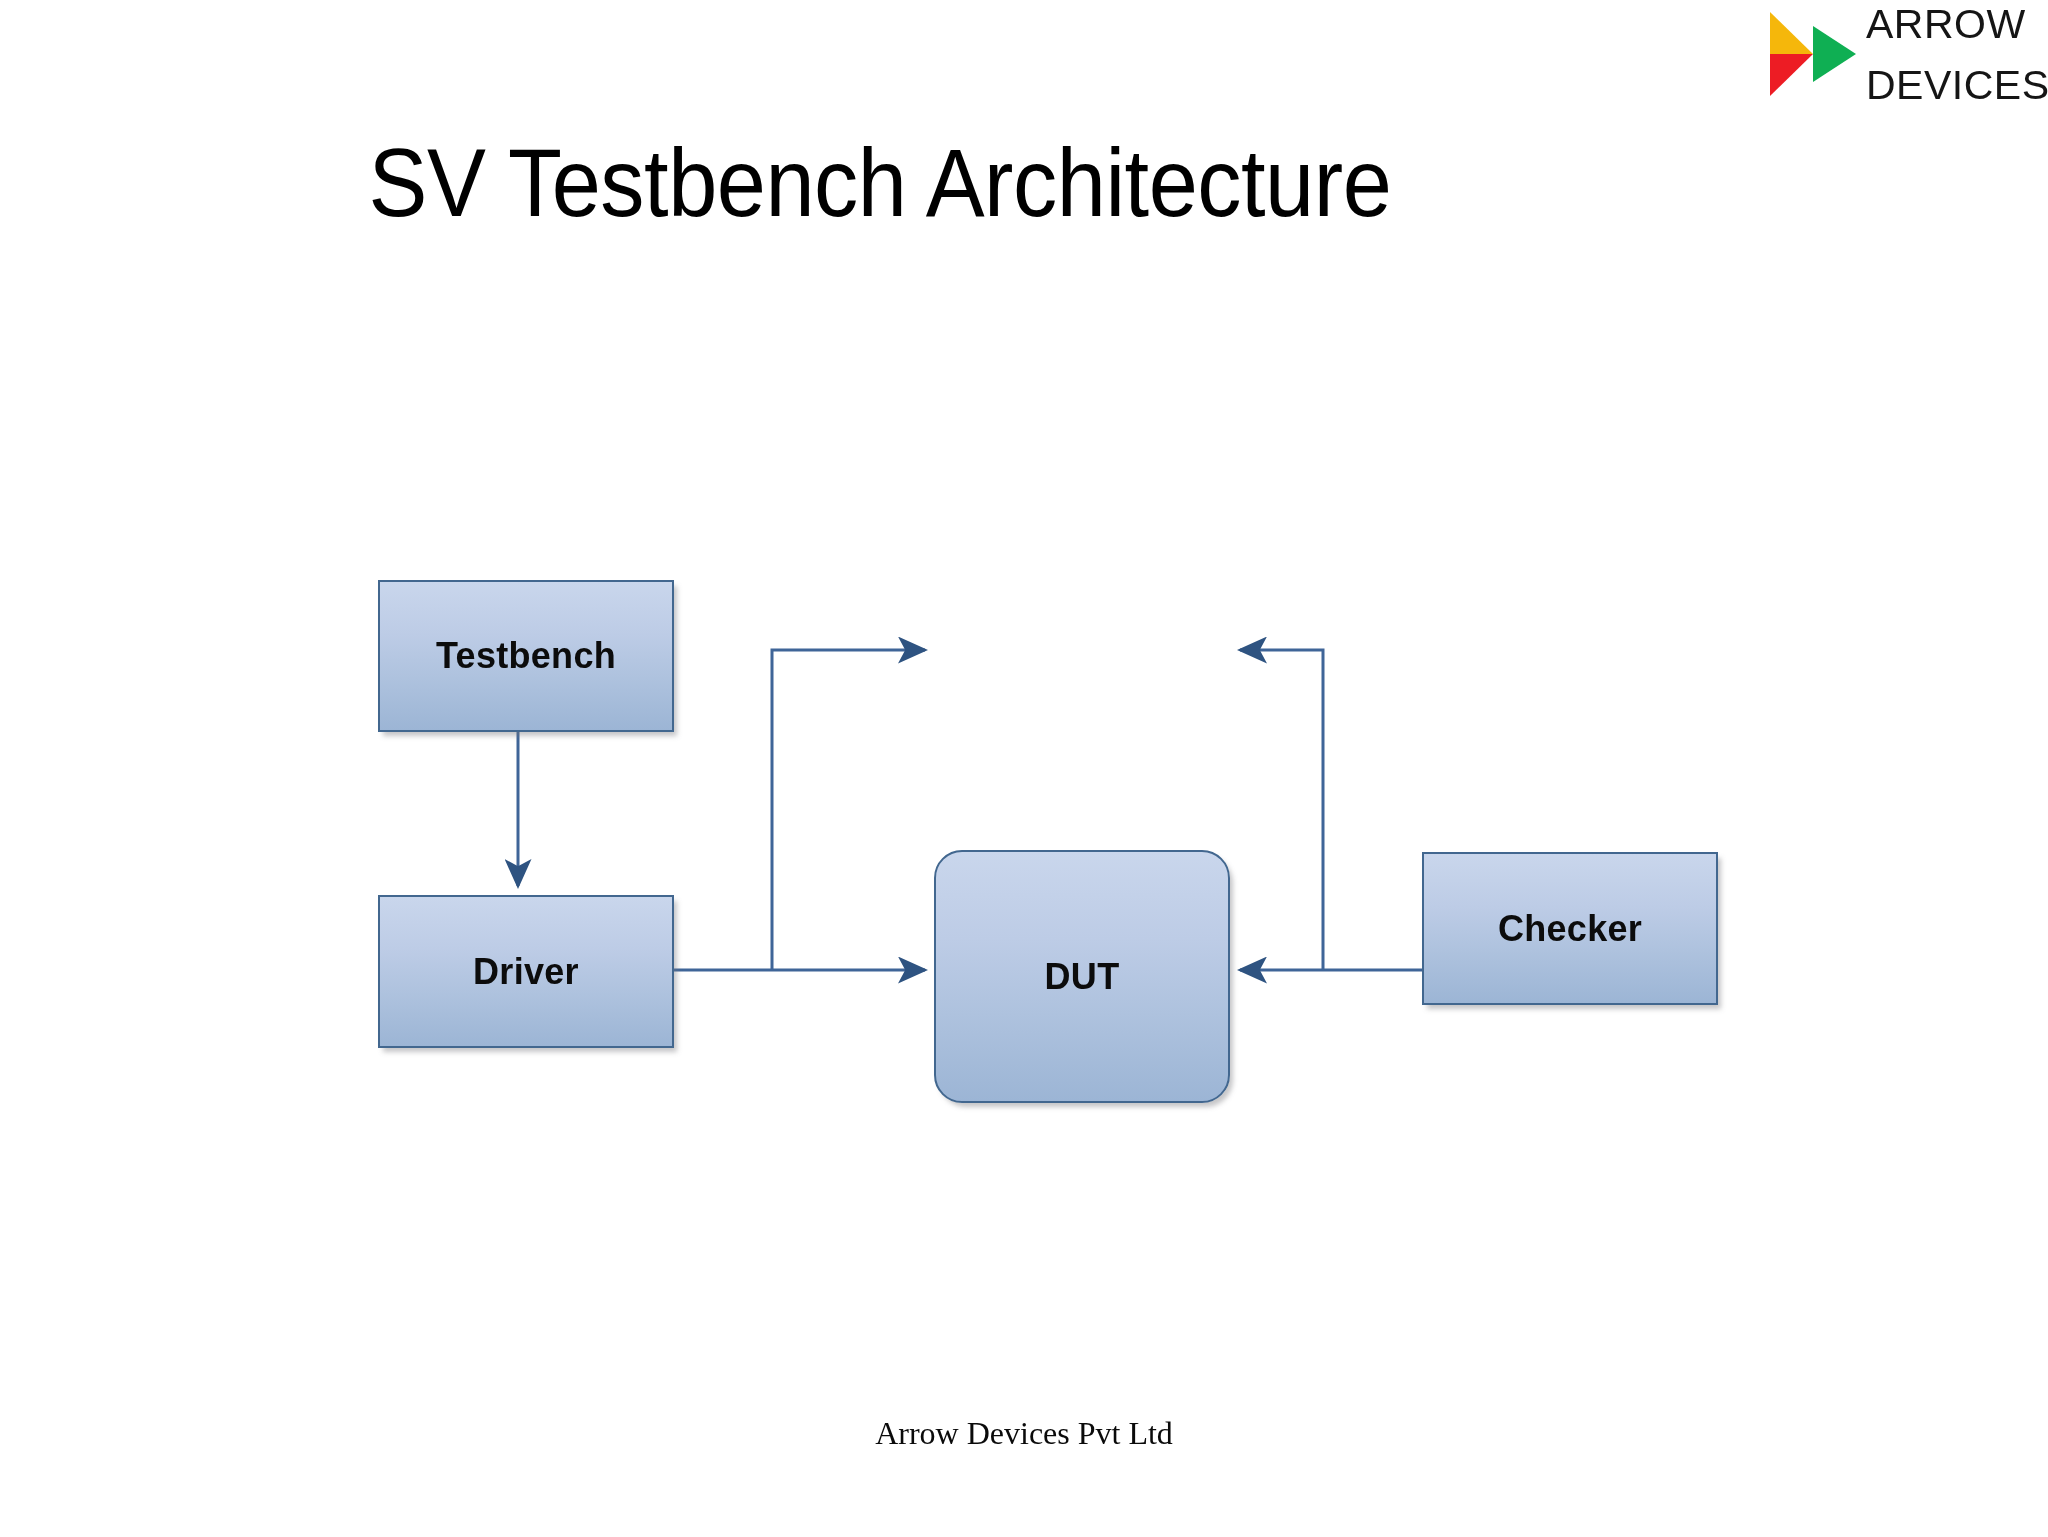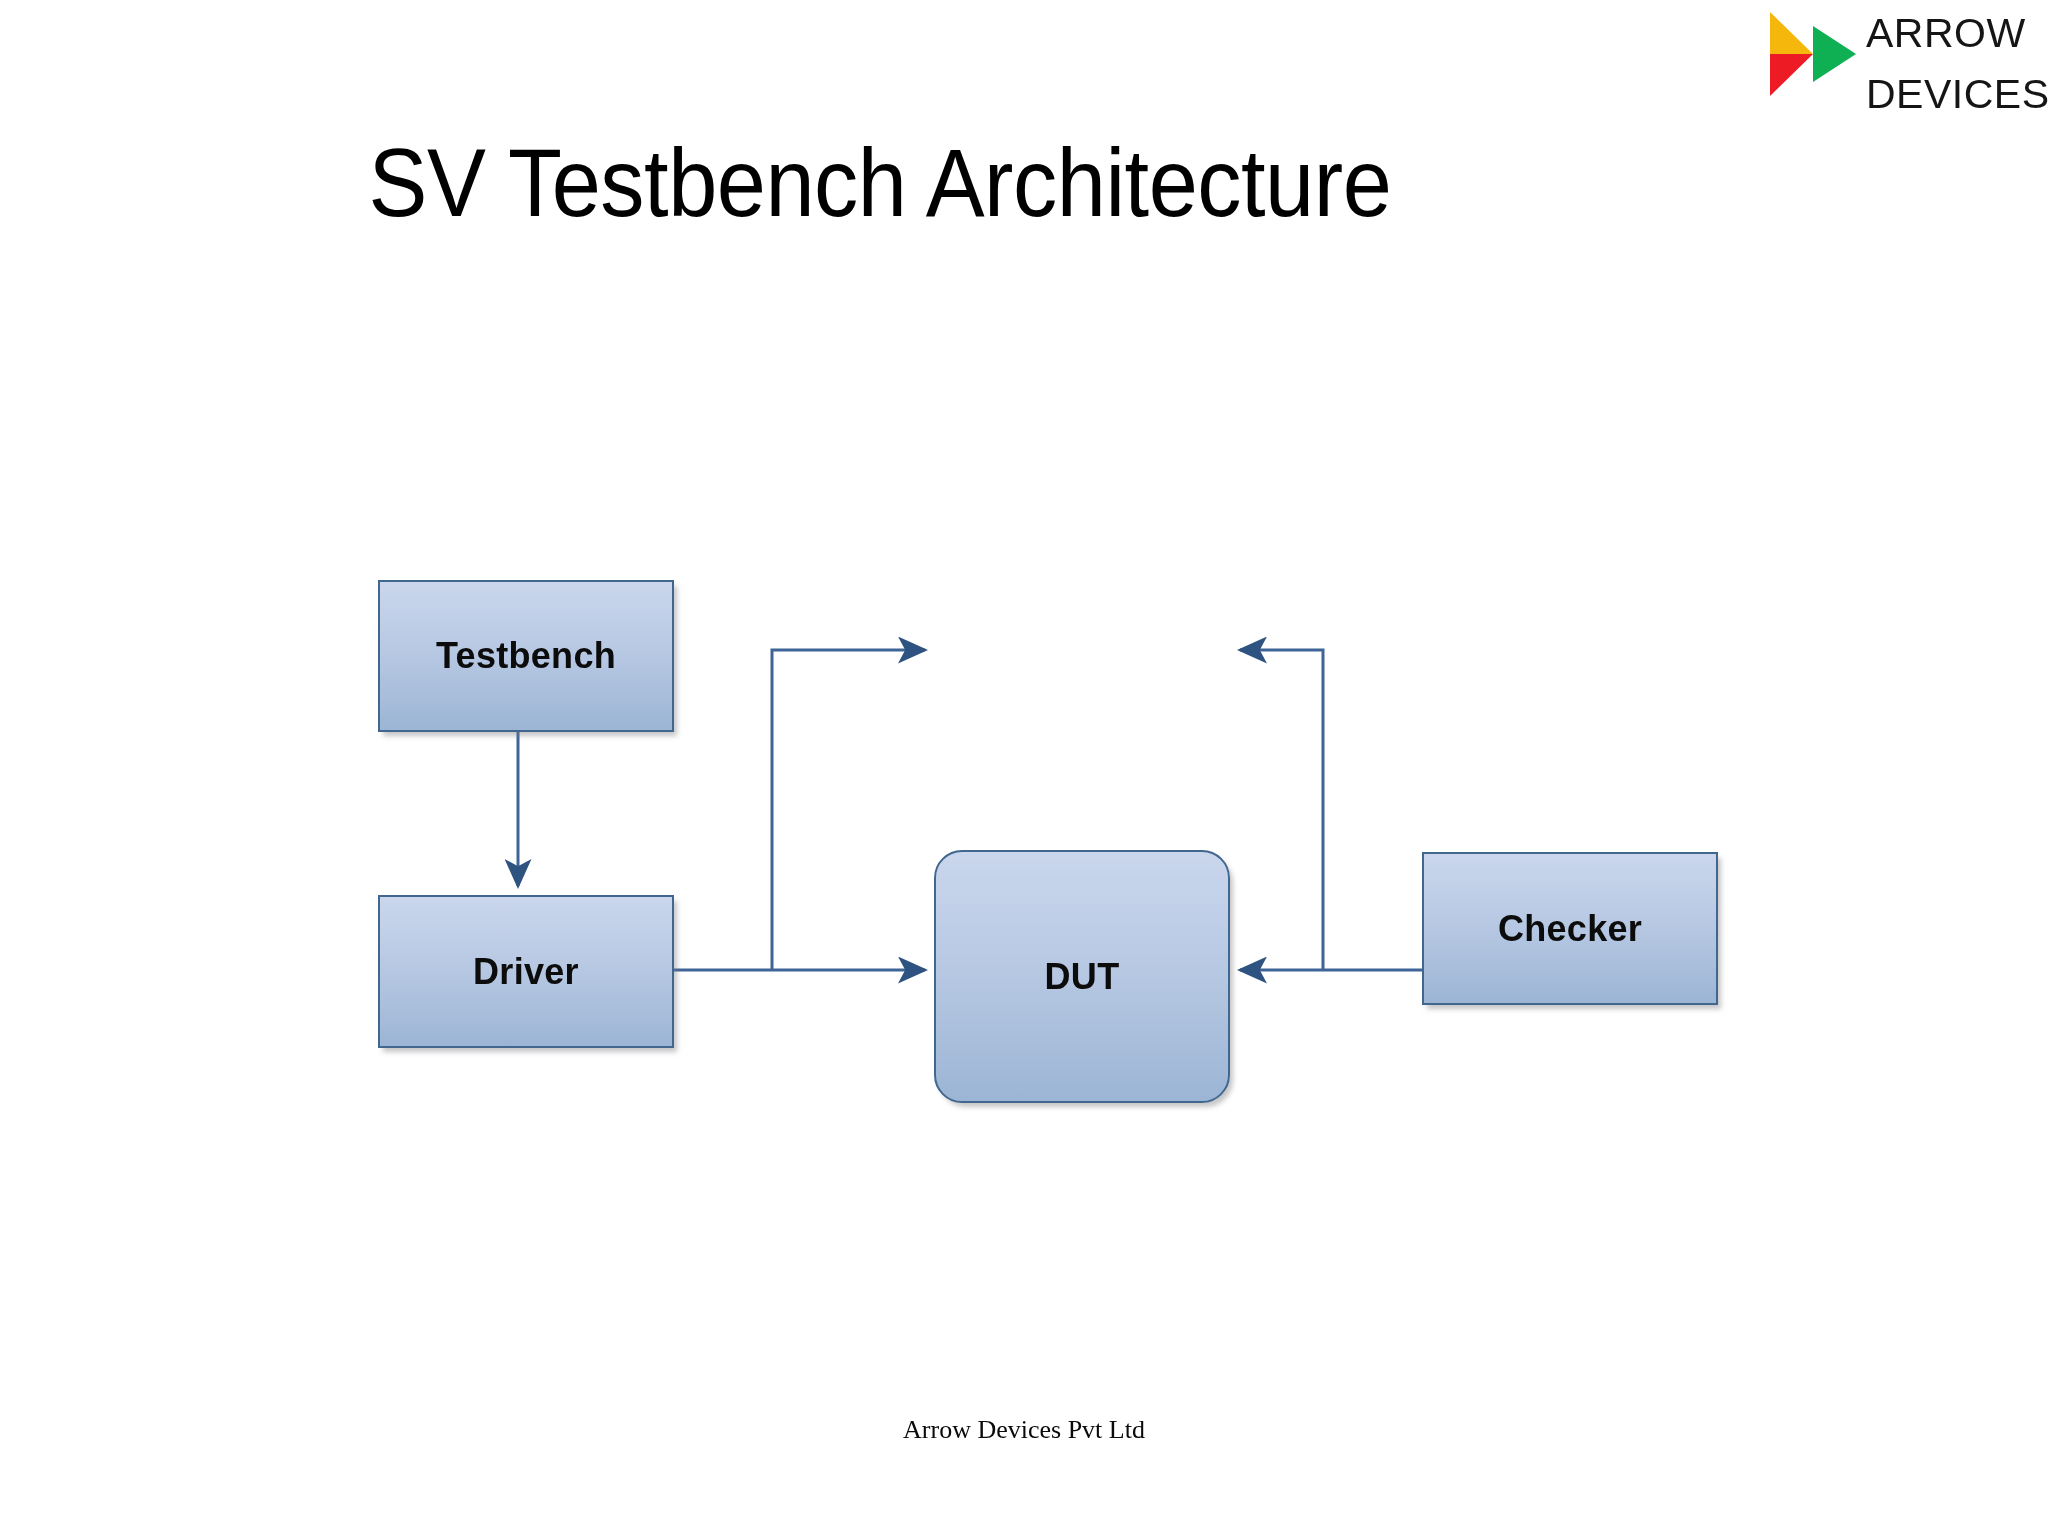--- a/index.html
+++ b/index.html
@@ -48,21 +48,21 @@
     line-height: 1.0;
   }
   .logo-line {
     display: block;
     font-family: "Liberation Sans", sans-serif;
     font-size: 41px;
     letter-spacing: 0.5px;
     color: #151515;
     font-weight: 400;
   }
-  .logo-line.l1 { margin-top: 11px; }
+  .logo-line.l1 { margin-top: 2px; }
   .logo-line.l2 { margin-top: 20px; }
 
   
   #title {
     position: absolute;
     left: 0;
     top: 128px;
     width: 1760px;
     text-align: center;
     font-family: "Liberation Sans", sans-serif;
@@ -111,21 +111,21 @@
   #node-checker   { left: 1422px;top: 852px;  width: 296px; height: 153px; }
 
   
   #footer {
     position: absolute;
     left: 0;
     top: 1415px;
     width: 2048px;
     text-align: center;
     font-family: "Liberation Serif", serif;
-    font-size: 26px;
+    font-size: 32px;
     color: #0a0a0a;
   }
 </style>
 </head>
 <body>
 
 <div id="slide">
 
   <div id="logo">
     <div id="logo-mark">

